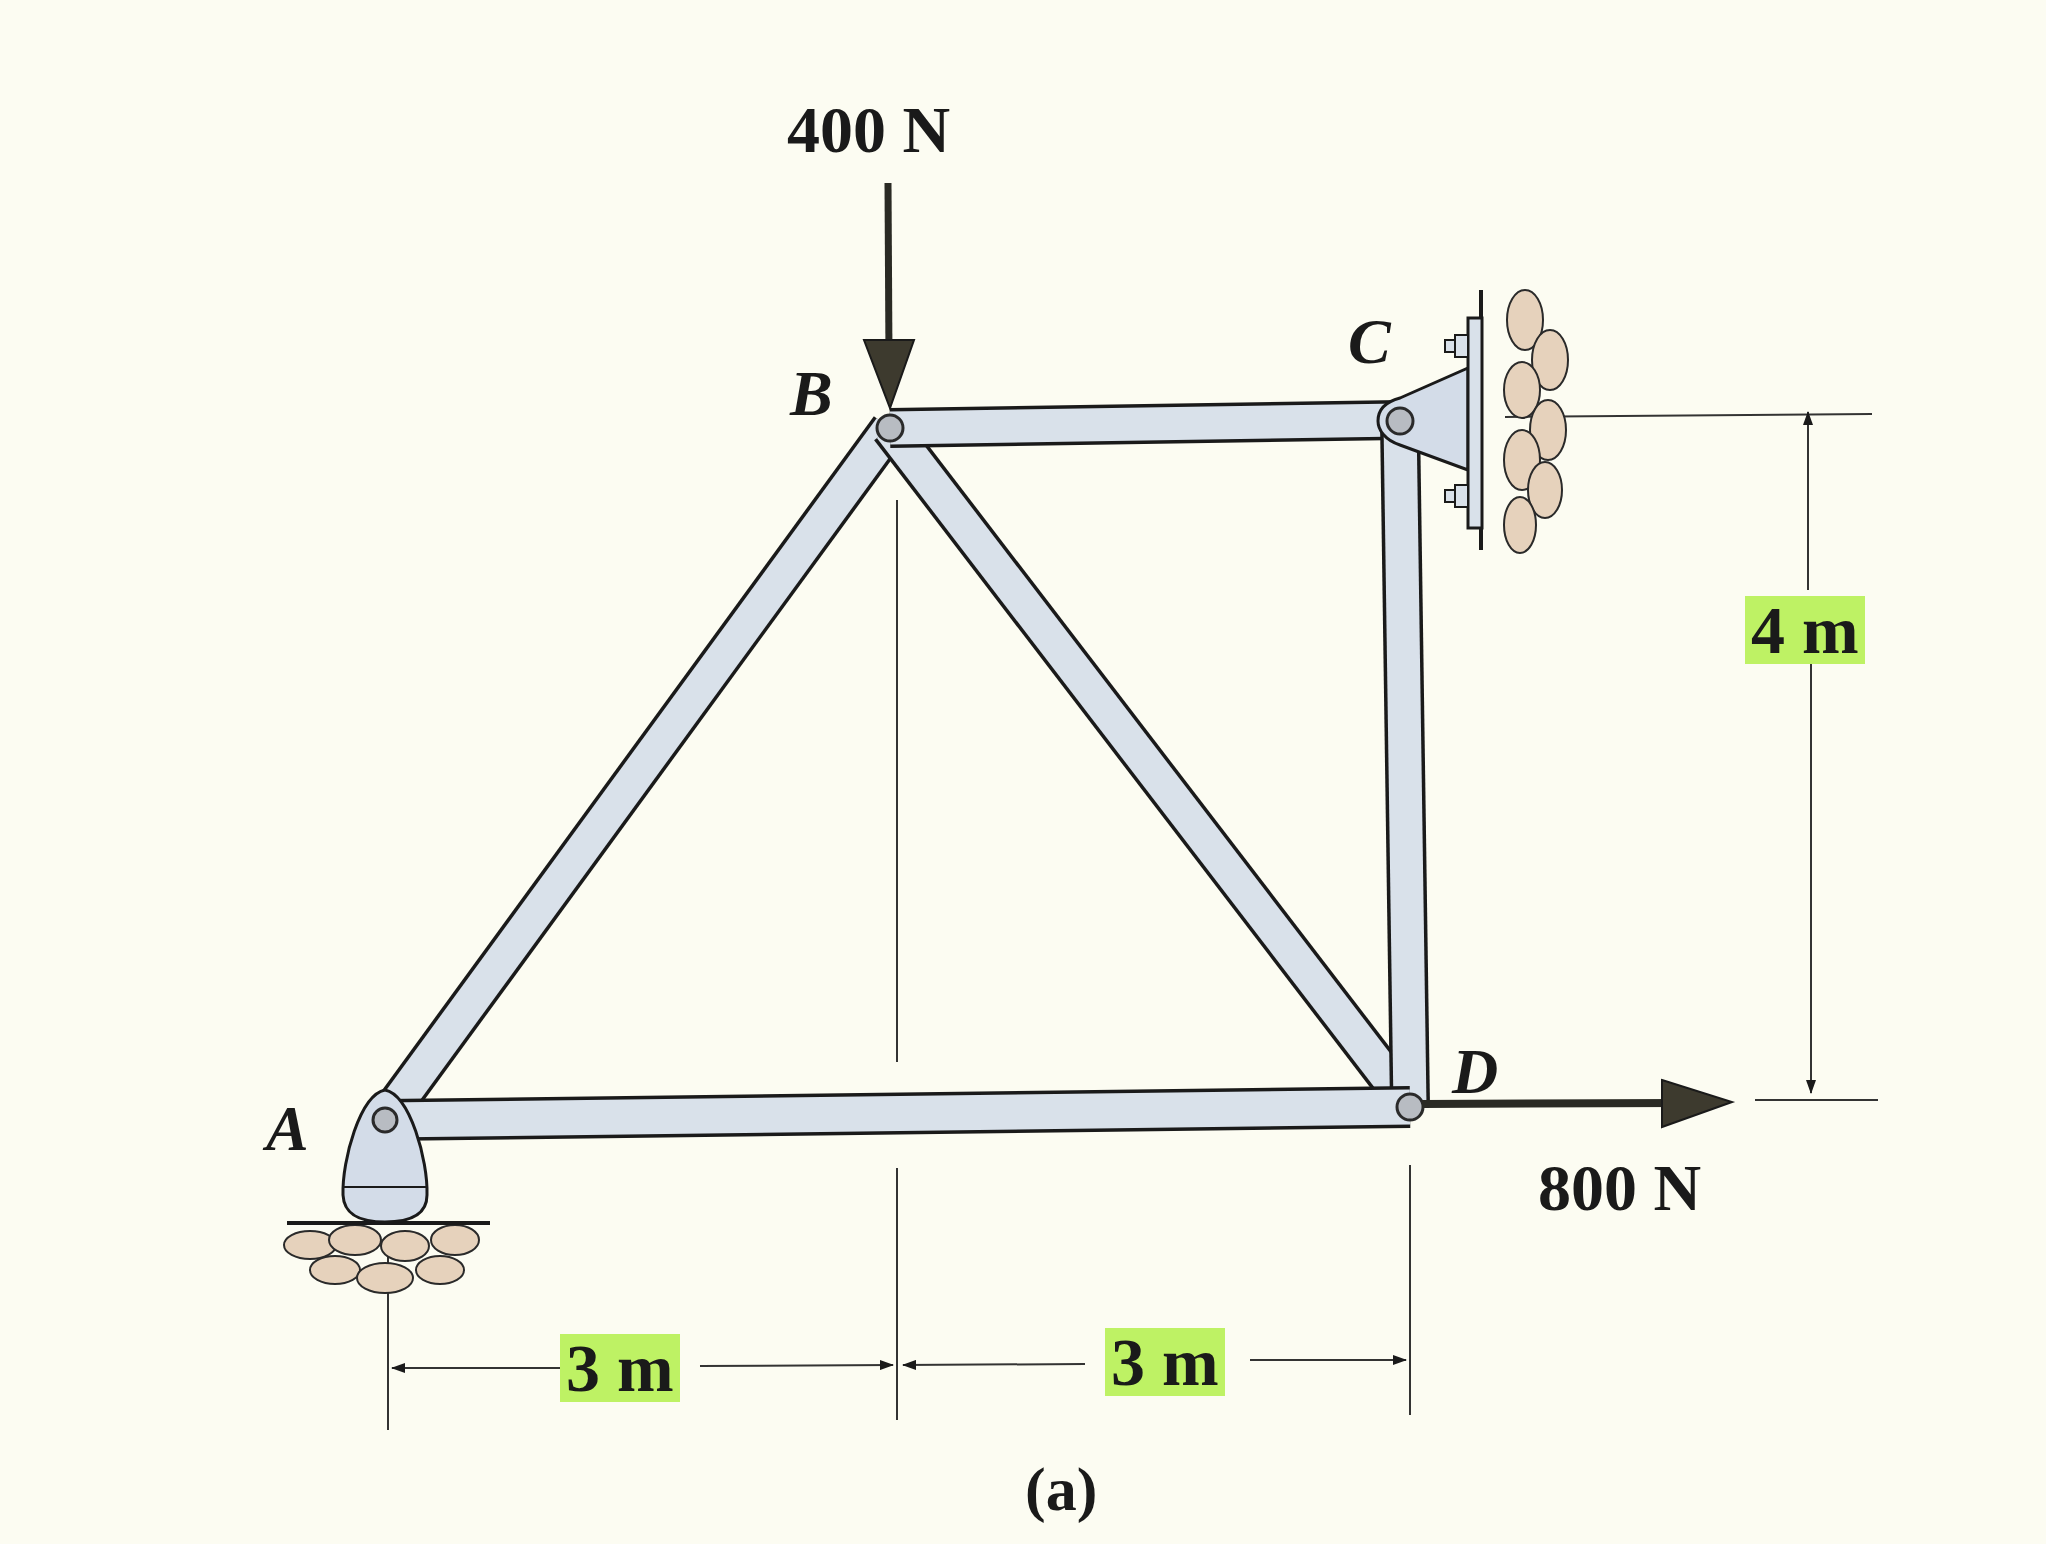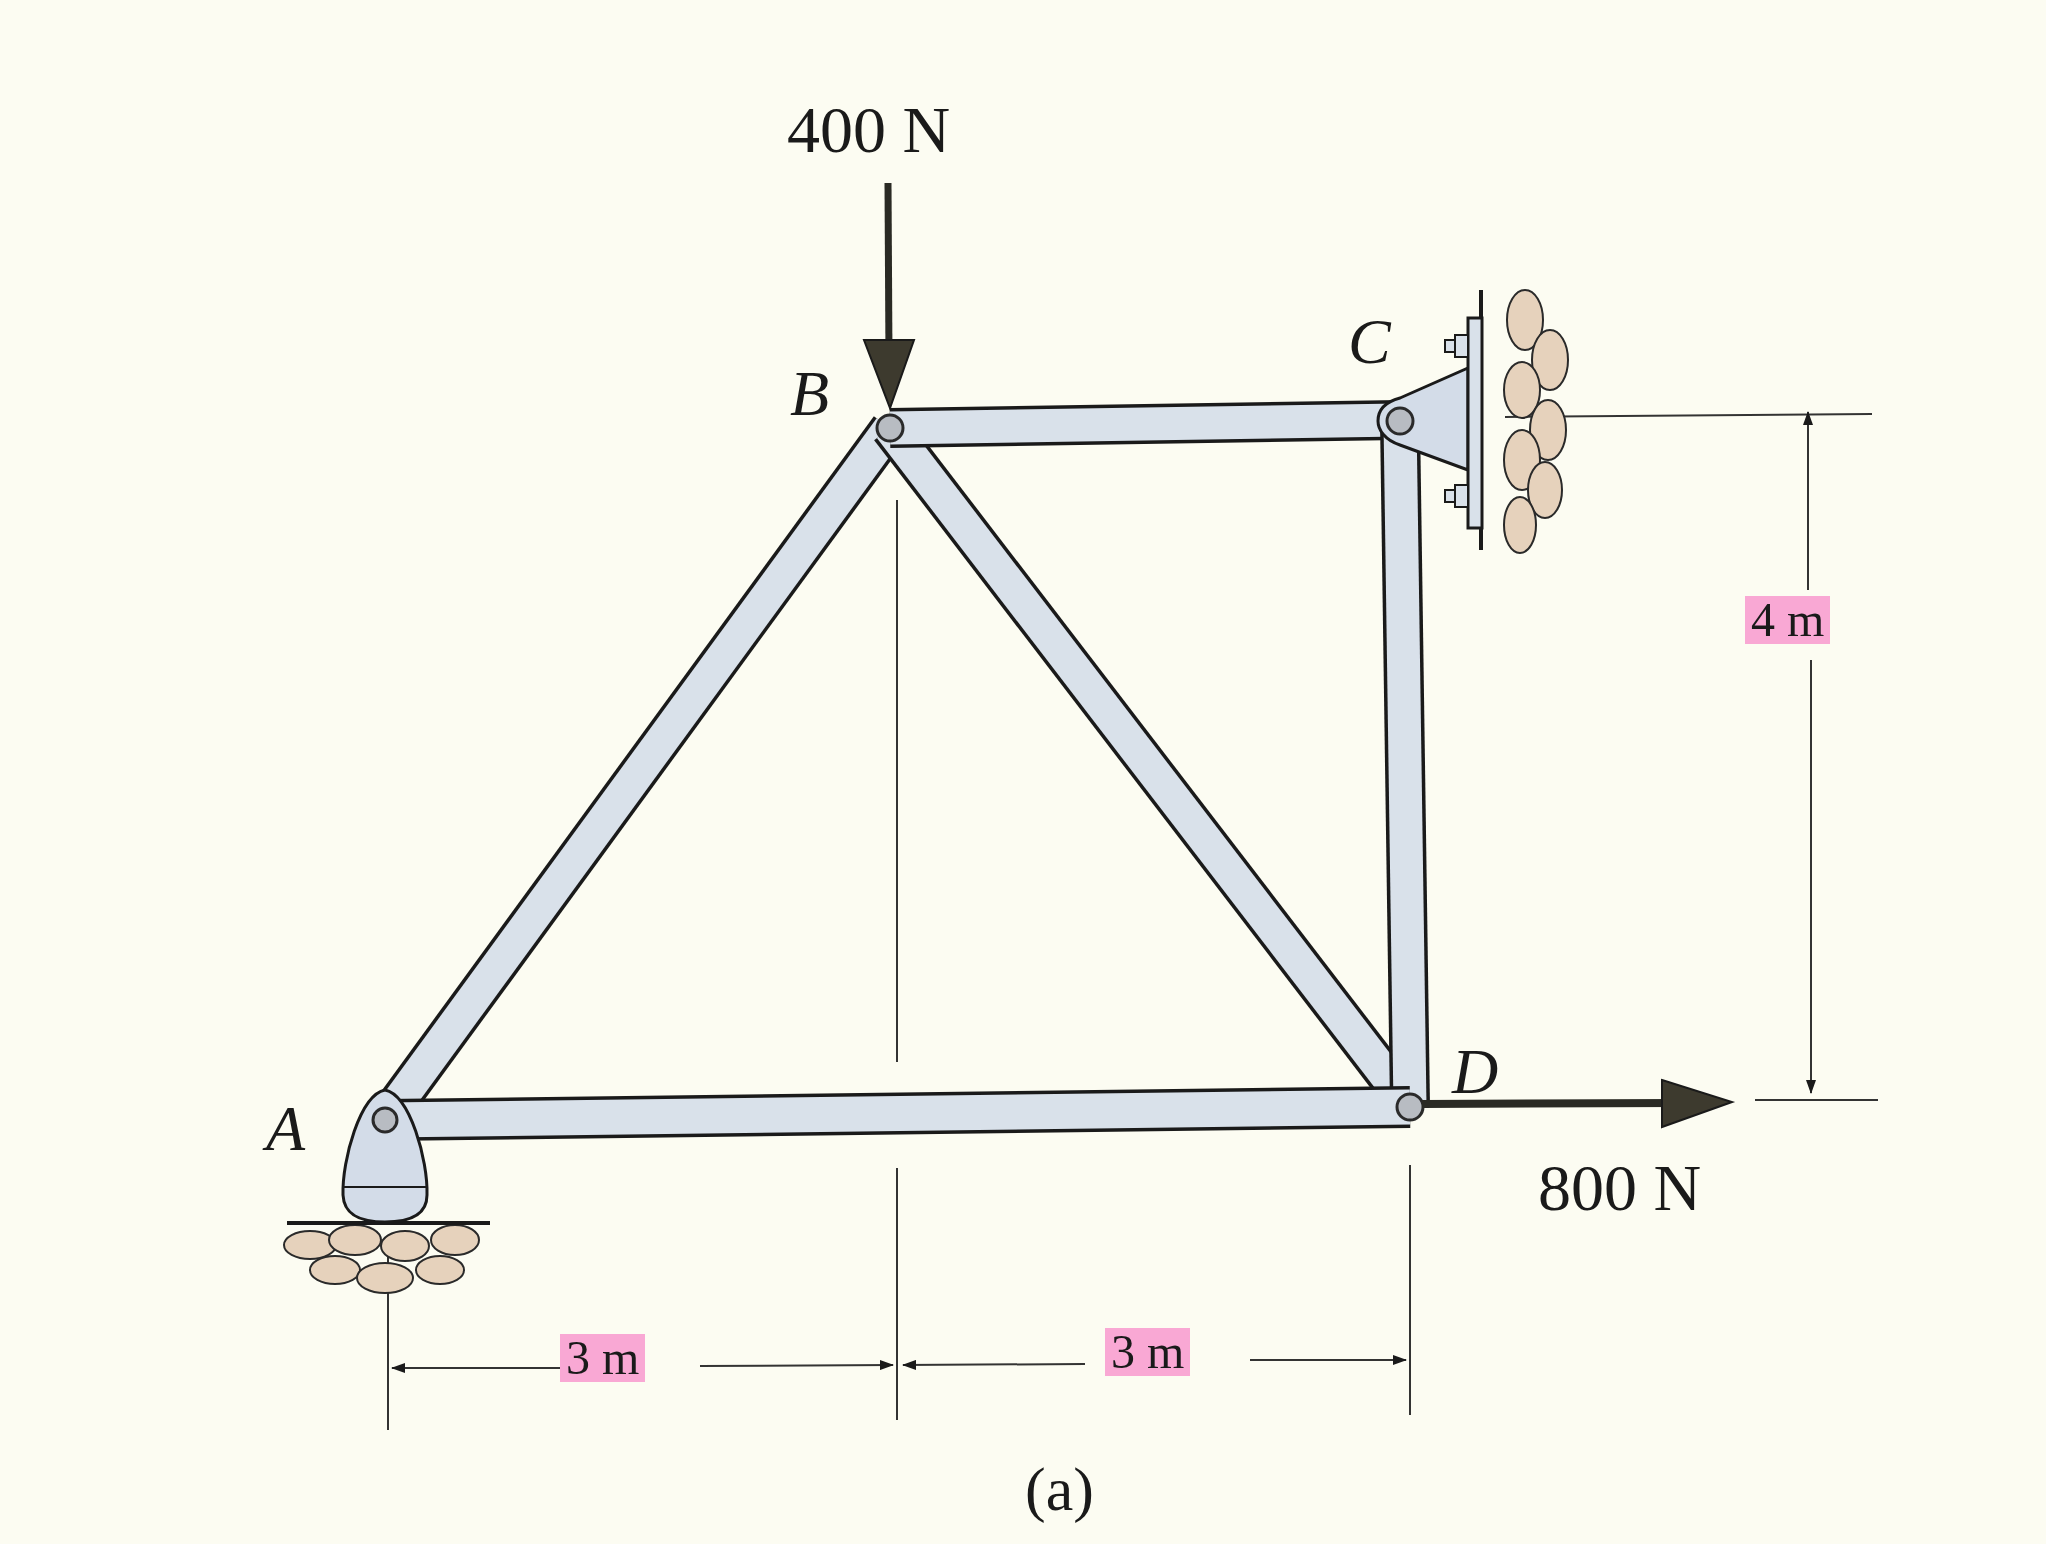--- a/index.html
+++ b/index.html
@@ -1,21 +1,21 @@
 <!DOCTYPE html>
 <html><head>
 <meta charset="utf-8">
 <style>
   html,body{margin:0;padding:0;background:#fcfcf2;}
-  .canvas{position:relative;width:2046px;height:1544px;background:#fcfcf2;overflow:hidden;}
+  .canvas{position:relative;width:2046px;height:1544px;background:#fcfcf2;overflow:hidden;font-weight:bold;}
   svg{position:absolute;left:0;top:0;}
   .lbl{position:absolute;font-family:"Liberation Serif","DejaVu Serif",serif;color:#1a1a1a;white-space:nowrap;line-height:1;}
   .ital{font-style:italic;}
   .force{font-size:66px;}
-  .dim{font-size:48px;background:#f9a8d4;padding:0 6px;}
+  .dim{font-size:68px;background:#bef264;padding:0 6px;}
   .joint{font-size:64px;}
   .cap{font-size:62px;}
 </style>
 </head>
 <body>
 
 <div class="canvas">
 <svg width="2046" height="1544" viewBox="0 0 2046 1544">
   <defs>
     <marker id="dimArrow" markerWidth="14" markerHeight="10" refX="13" refY="5" orient="auto" markerUnits="userSpaceOnUse">

